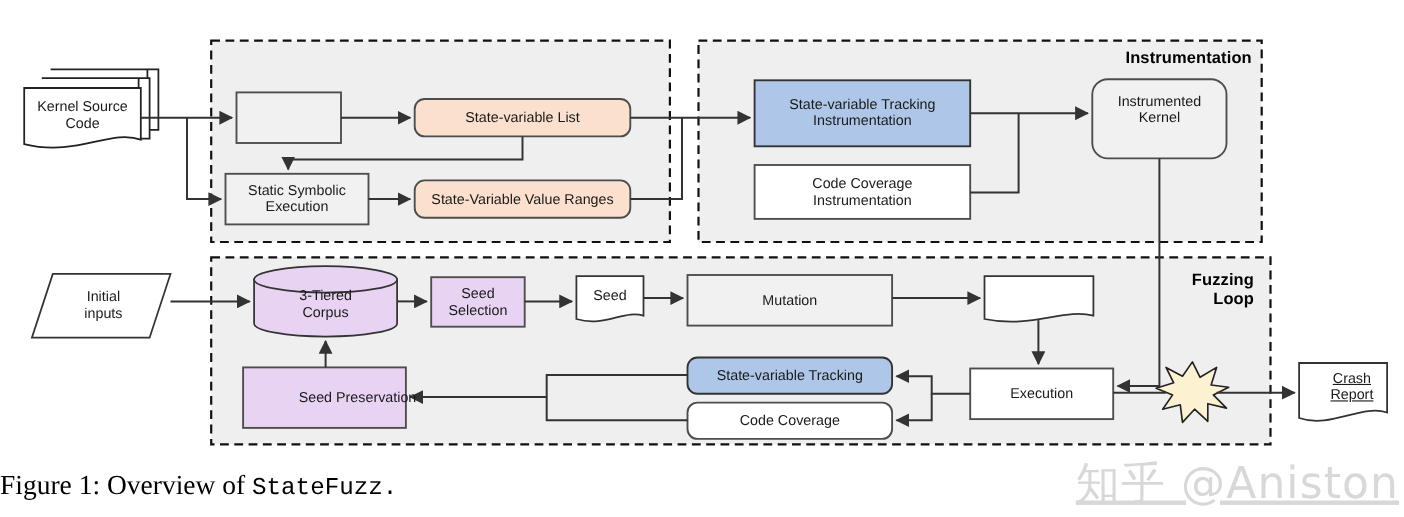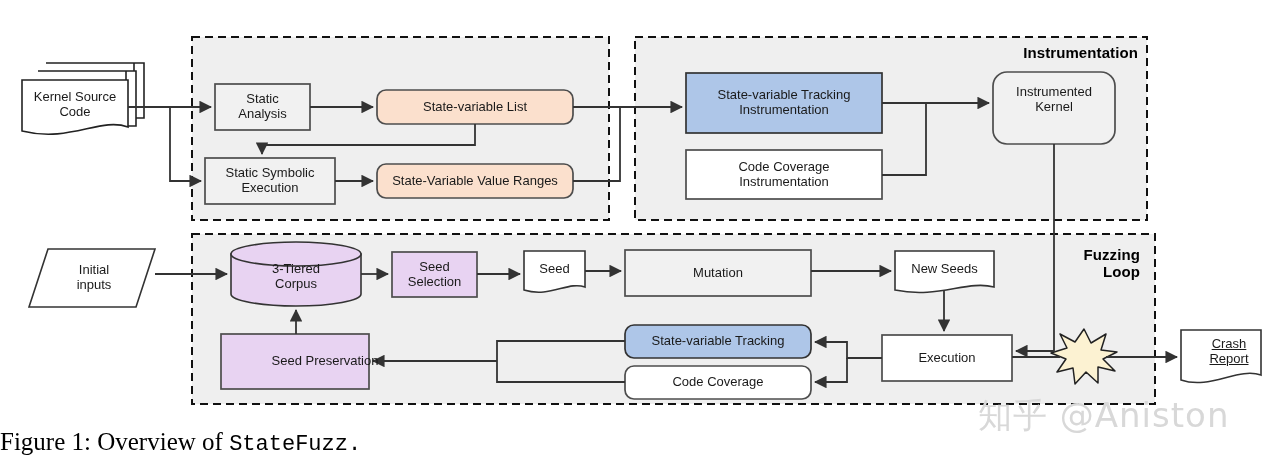--- a/index.html
+++ b/index.html
@@ -43,26 +43,27 @@
     font-family:"Liberation Serif",serif;
     font-size:25px;
     color:#000;
   }
   .caption .mono{
     font-family:"Liberation Mono",monospace;
     font-size:22px;
   }
   .watermark{
     position:absolute;
-    left:978px;top:393px;
-    font-size:34px;
+    left:978px;top:412px;
+    font-size:40px;
     color:#d8d8d8;
     font-family:"DejaVu Sans",sans-serif;
     letter-spacing:1px;
     user-select:none;
+    text-decoration:underline;
   }
 </style>
 </head>
 <body>
 
 <div id="stage">
 
   <svg viewBox="0 0 1276 470">
     <defs>
       <marker id="arrow" viewBox="0 0 10 10" refX="9.2" refY="5" markerWidth="7" markerHeight="7" orient="auto-start-reverse">
@@ -178,22 +179,20 @@
     </g>
   </svg>
 
   <div class="grouptitle" style="left:940px;top:44px;width:198px;">Instrumentation</div>
   <div class="grouptitle" style="left:1040px;top:246px;width:100px;line-height:1.15;">Fuzzing
 Loop</div>
 
   <div class="node fs13" style="left:22px;top:83px;width:106px;height:44px;">Kernel Source
 Code</div>
 
-  <div class="node fs13" style="left:215px;top:84px;width:95px;height:46px;">Static
-Analysis</div>
 
   <div class="node fs13" style="left:205px;top:158px;width:130px;height:46px;">Static Symbolic
 Execution</div>
 
   <div class="node fs13" style="left:377px;top:90px;width:196px;height:34px;">State-variable List</div>
 
   <div class="node fs13" style="left:377px;top:164px;width:196px;height:34px;">State-Variable Value Ranges</div>
 
   <div class="node fs13" style="left:686px;top:73px;width:196px;height:60px;">State-variable Tracking
 Instrumentation</div>
@@ -210,21 +209,20 @@
   <div class="node fs13" style="left:231px;top:252px;width:130px;height:50px;">3-Tiered
 Corpus</div>
 
   <div class="node fs13" style="left:392px;top:252px;width:85px;height:45px;">Seed
 Selection</div>
 
   <div class="node fs13" style="left:524px;top:251px;width:61px;height:36px;">Seed</div>
 
   <div class="node fs13" style="left:625px;top:250px;width:186px;height:46px;">Mutation</div>
 
-  <div class="node fs13" style="left:895px;top:251px;width:99px;height:36px;">New Seeds</div>
 
   <div class="node fs13" style="left:221px;top:334px;width:148px;height:55px;padding-left:30px;">Seed Preservation</div>
 
   <div class="node fs13" style="left:625px;top:325px;width:186px;height:33px;">State-variable Tracking</div>
 
   <div class="node fs13" style="left:625px;top:366px;width:186px;height:33px;">Code Coverage</div>
 
   <div class="node fs13" style="left:882px;top:335px;width:130px;height:46px;">Execution</div>
 
   <div class="node fs13" style="left:1181px;top:330px;width:96px;height:44px;text-decoration:underline;">Crash

